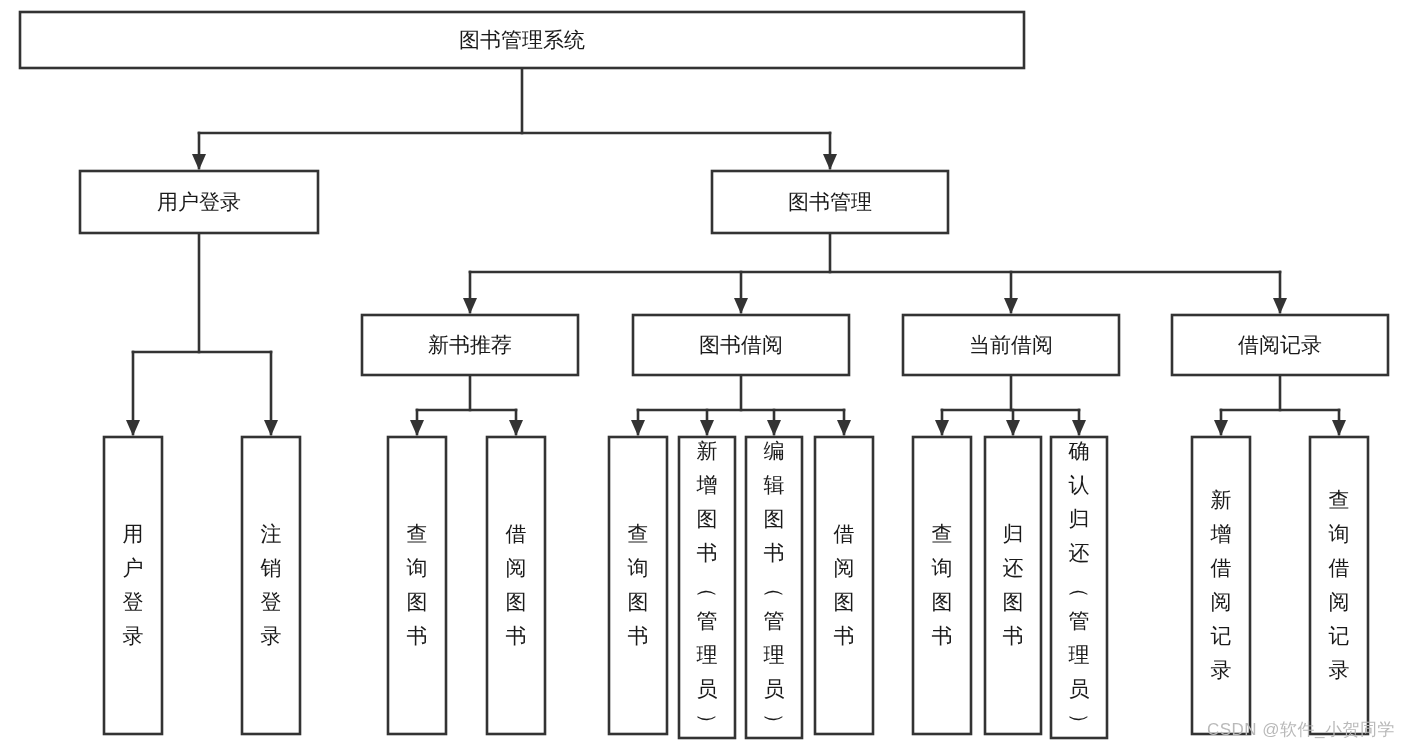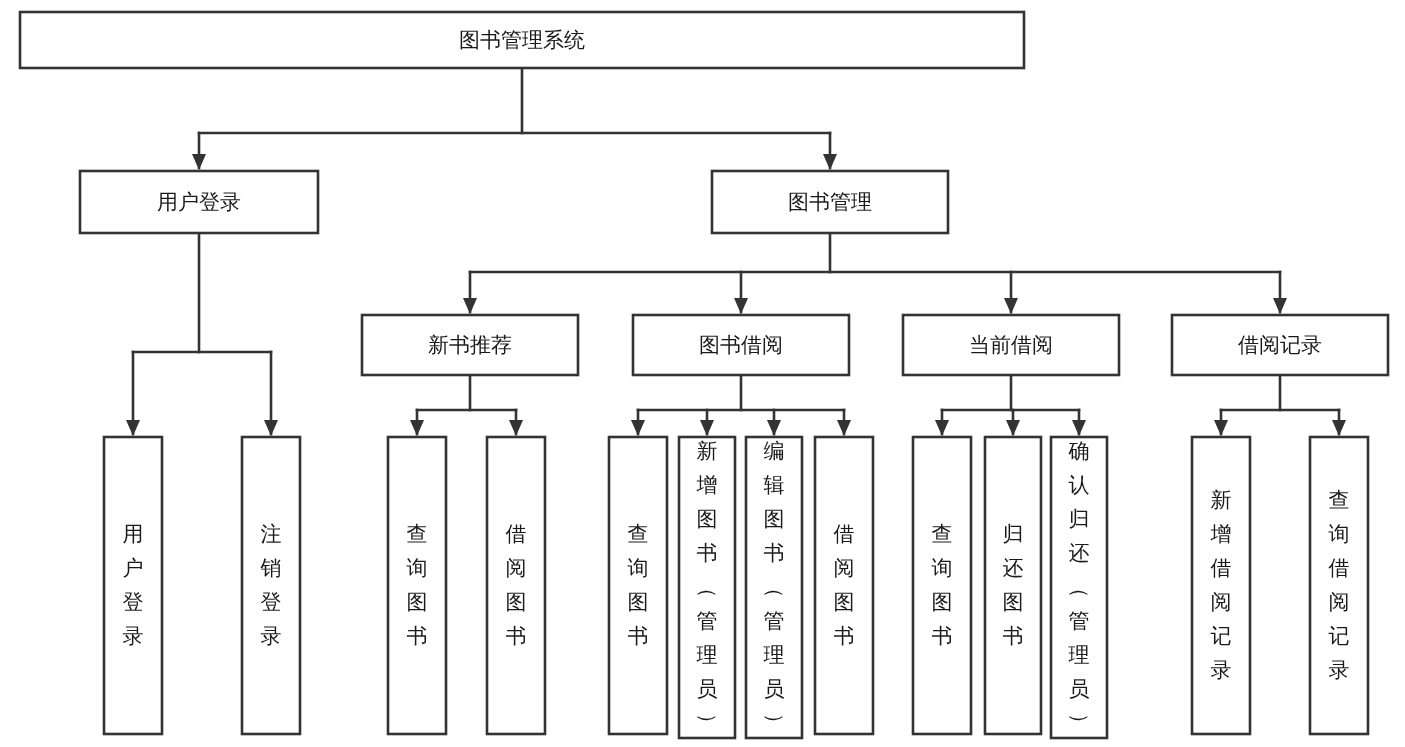--- a/index.html
+++ b/index.html
@@ -259,13 +259,14 @@
           <rect x="1310" y="437" width="58" height="297" class="node-rect"></rect>
           <text x="1339" y="506.5" class="node-label-v">查</text>
           <text x="1339" y="540.5" class="node-label-v">询</text>
           <text x="1339" y="574.5" class="node-label-v">借</text>
           <text x="1339" y="608.5" class="node-label-v">阅</text>
           <text x="1339" y="642.5" class="node-label-v">记</text>
           <text x="1339" y="676.5" class="node-label-v">录</text>
         </g>
       </g>
   </svg>
+  <div class="watermark">CSDN @软件_小贺同学</div>
 </div>
 
 </body></html>

